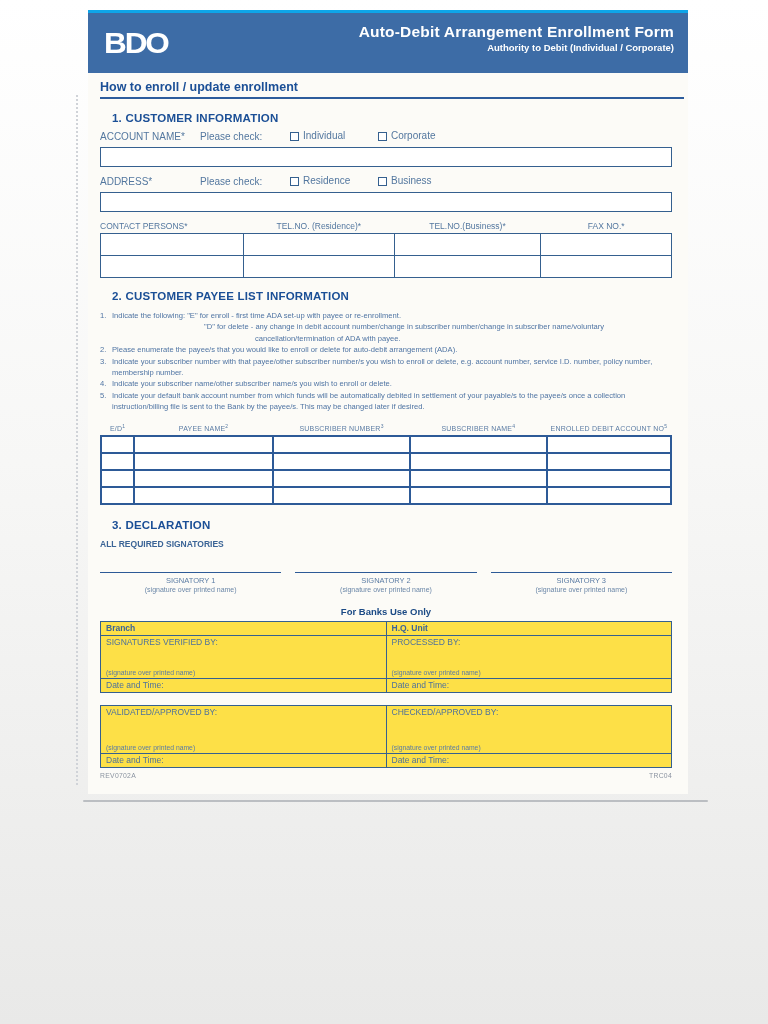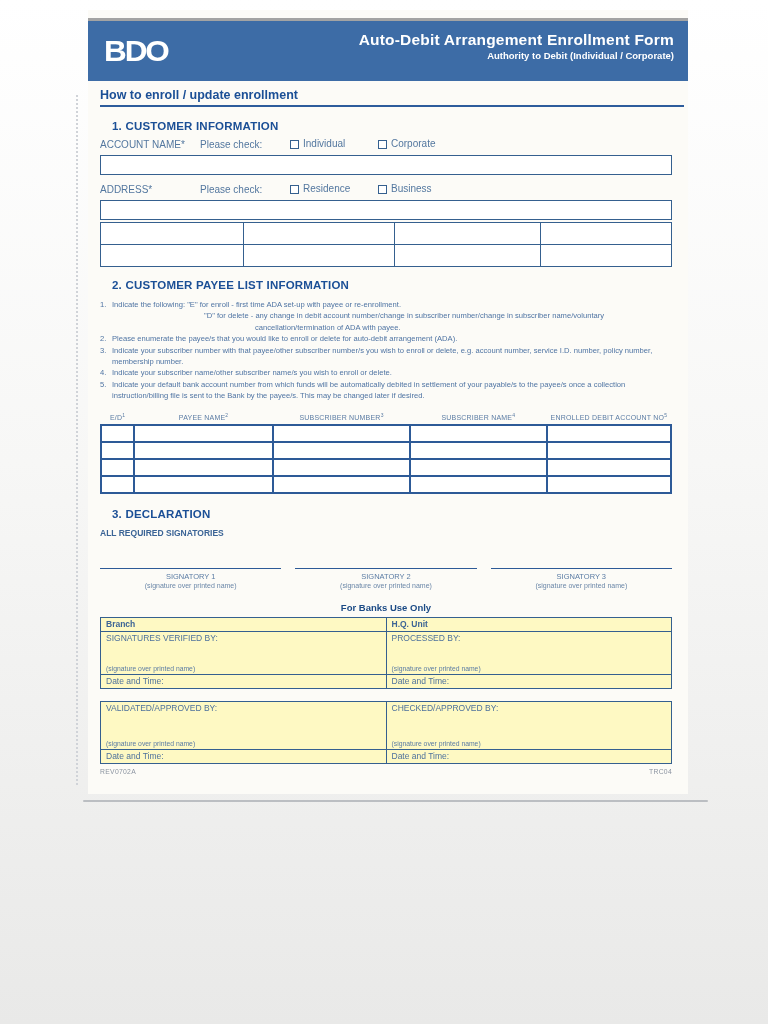--- a/index.html
+++ b/index.html
@@ -14,22 +14,22 @@
   .perforation{ position:absolute; left:76px; top:95px; height:690px; width:0;
     border-left:2px dotted #d0d3d8; }
   .page{
     position:absolute; left:88px; top:10px; width:600px; height:784px;
     background:#fcfbf7; color:#4f74a3;
   }
   .page-bottom-edge{ position:absolute; left:-5px; bottom:-8px; width:625px; height:2px;
     background:#a9aeb3; opacity:.75; border-radius:1px; }
 
   
-  .band{ position:relative; margin-top:8px; height:63px; background:#3d6ca6;
-    border-top:3px solid #a3a3a3; }
+  .band{ position:relative; margin-top:0; height:63px; background:#3d6ca6;
+    border-top:3px solid #0ea5e9; }
   .logo{ position:absolute; left:16px; top:13px; font-size:30px; font-weight:bold;
     color:#ffffff; letter-spacing:-2px; transform:scaleX(1.05); transform-origin:left; }
   .titles{ position:absolute; right:14px; top:10px; text-align:right; color:#ffffff; }
   .title{ font-size:15.5px; font-weight:bold; letter-spacing:.2px; }
   .subtitle{ font-size:9.5px; font-weight:bold; margin-top:1px; }
 
   .content{ padding:0 16px 0 12px; }
 
   .howto{ margin-top:7px; font-size:12.5px; font-weight:bold; color:#1b4f96; }
   .rule{ border-bottom:2px solid #2d5c9c; margin:3px -12px 0 0; }
@@ -69,30 +69,30 @@
   .payee-table th{ font-size:7px; font-weight:normal; color:#5b7ca4; padding-bottom:3px;
     letter-spacing:.2px; }
   .payee-table th sup{ font-size:5px; }
   .payee-table td{ border:2px solid #2d5a97; height:17px; background:#ffffff; }
   .col-ed{ width:5.8%; } .col-pn{ width:24.4%; } .col-sn{ width:24%; }
   .col-sm{ width:24%; } .col-ea{ width:21.8%; }
 
   
   .declaration{ margin-top:6px; padding-left:30px; font-size:7.6px; color:#4f74a3; }
   .all-req{ margin-top:8px; font-size:8.5px; font-weight:bold; color:#3b6496; }
-  .signatures{ display:flex; margin-top:30px; gap:14px; }
+  .signatures{ display:flex; margin-top:23px; gap:14px; }
   .sig-block{ flex:1; border-top:1.6px solid #2d5a97; padding-top:3px; text-align:center; }
   .sig-label{ font-size:7.5px; color:#5b7ca4; }
   .sig-sub{ font-size:7px; color:#6b87a8; margin-top:1px; }
 
   
   .bank-title{ text-align:center; margin-top:13px; font-size:9.5px; font-weight:bold;
     color:#1b4a85; }
   .bank-table{ margin-top:4px; }
-  .bank-table td{ border:1.4px solid #35608f; background:#fef9c3; padding:1px 5px;
+  .bank-table td{ border:1.4px solid #35608f; background:#fde047; padding:1px 5px;
     font-size:8.5px; color:#4d719c; vertical-align:top; }
   .bank-head td{ font-weight:bold; color:#3d6596; height:14px; }
   .bank-big td{ height:43px; position:relative; }
   .bank-big2 td{ height:48px; position:relative; }
   .signote{ position:absolute; left:5px; bottom:2px; font-size:6.8px; color:#5b7ca4; }
   .bank-date td{ height:14px; }
   .bank-gap{ height:8px; }
 
   .footer{ display:flex; justify-content:space-between; margin-top:4px;
     font-size:6.8px; color:#8a93a0; letter-spacing:.3px; }
@@ -128,20 +128,26 @@
     <div class="inputbox"></div>
 
     <div class="checkrow" style="margin-top:9px;">
       <span class="lbl">ADDRESS*</span>
       <span class="pc">Please check:</span>
       <span class="opt1"><span class="cbox"></span><span>Residence</span></span>
       <span class="opt2"><span class="cbox"></span><span>Business</span></span>
     </div>
     <div class="inputbox"></div>
 
+    <div class="contact-headers">
+      <span>CONTACT PERSONS*</span>
+      <span>TEL.NO. (Residence)*</span>
+      <span>TEL.NO.(Business)*</span>
+      <span>FAX NO.*</span>
+    </div>
     <table class="contact-table">
       <colgroup>
           <col style="width:25%">
           <col style="width:26.5%">
           <col style="width:25.5%">
           <col style="width:23%">
         </colgroup>
       <tbody>
           <tr>
         <td></td>

